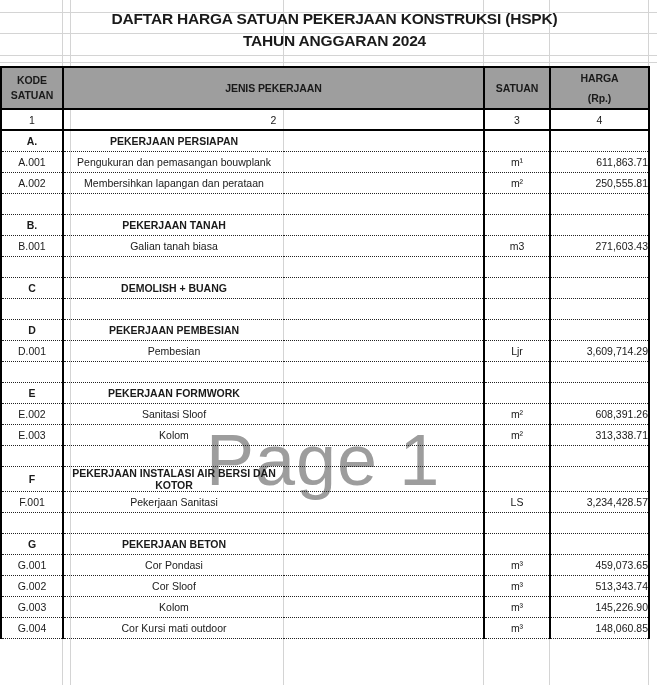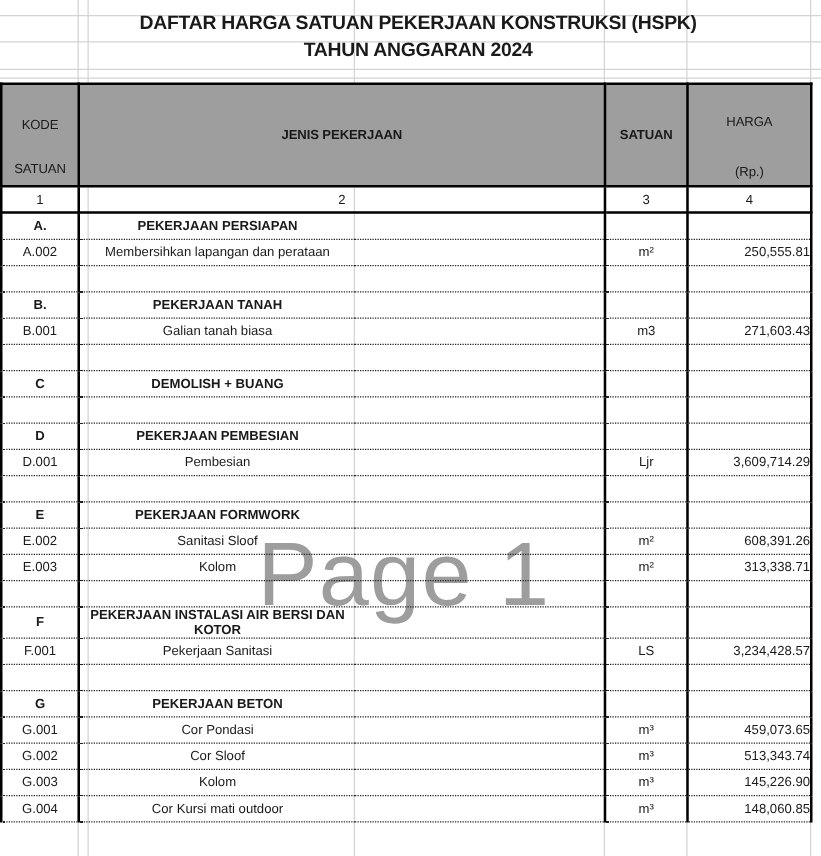--- a/index.html
+++ b/index.html
@@ -99,21 +99,21 @@
     border-left: 2px solid #000;
     border-right: 2px solid #000;
     border-top: 2px solid #000;
     border-bottom: 2px solid #000;
     letter-spacing: -0.1px;
   }
   thead th.th-kode  { height: 46px; line-height: 15px; }
   thead th.th-jenis { height: 46px; }
   thead th.th-satuan{ height: 46px; text-align: center; }
   thead th.th-harga { height: 46px; line-height: 20px; }
-  thead th .hdr-sub { display:block; font-weight: normal; margin-top: 20px; }
+  thead th .hdr-sub { display:block; font-weight: bold; }
 
   
   tr.num-row td {
     text-align: center;
     font-size: 11px;
     height: 21px;
     border-left: 2px solid #000;
     border-right: 2px solid #000;
     border-bottom: 2px solid #000;
   }
@@ -218,20 +218,27 @@
   </thead>
   <tbody id="table-body">
       <tr class="group-row dotted-top dotted-bottom">
         <td class="cell-kode">A.</td>
         <td class="cell-jenis-a">PEKERJAAN PERSIAPAN</td>
         <td class="cell-jenis-b"></td>
         <td class="cell-satuan"></td>
         <td class="cell-harga"></td>
       </tr>
       <tr class="item-row dotted-top dotted-bottom">
+        <td class="cell-kode">A.001</td>
+        <td class="cell-jenis-a">Pengukuran dan pemasangan bouwplank</td>
+        <td class="cell-jenis-b"></td>
+        <td class="cell-satuan">m¹</td>
+        <td class="cell-harga">611,863.71</td>
+      </tr>
+      <tr class="item-row dotted-top dotted-bottom">
         <td class="cell-kode">A.002</td>
         <td class="cell-jenis-a">Membersihkan lapangan dan perataan</td>
         <td class="cell-jenis-b"></td>
         <td class="cell-satuan">m²</td>
         <td class="cell-harga">250,555.81</td>
       </tr>
       <tr class="spacer-row">
         <td class="cell-kode"></td>
         <td class="cell-jenis-a"></td>
         <td class="cell-jenis-b"></td>

